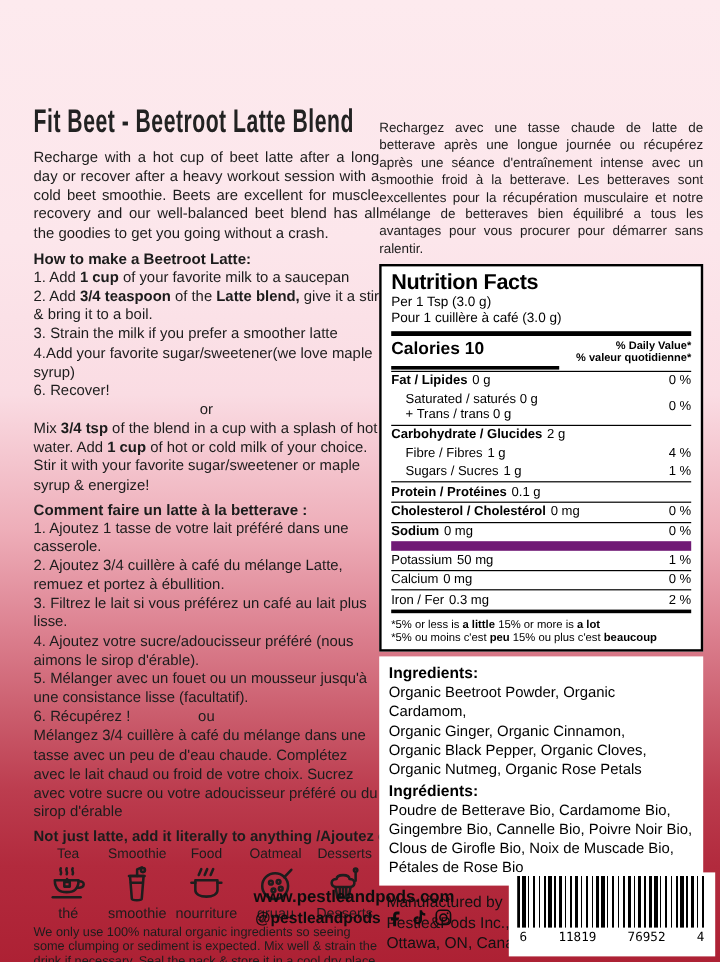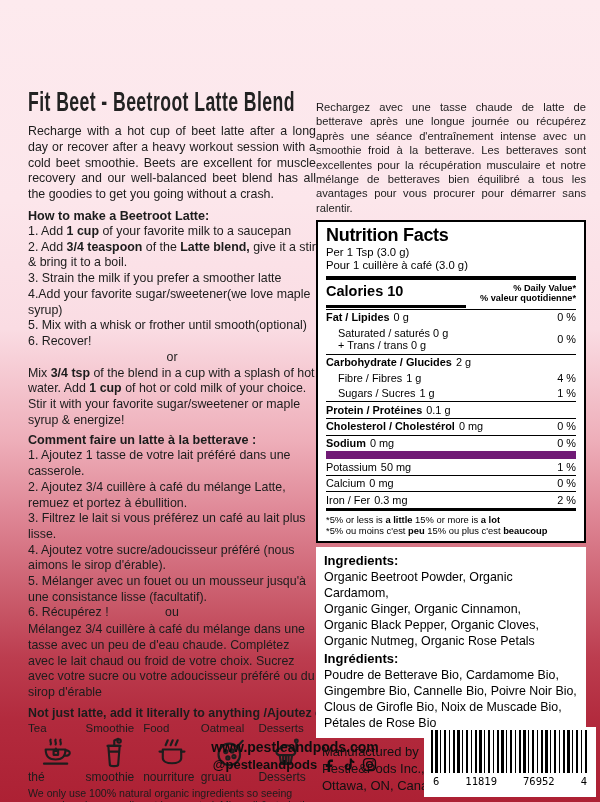--- a/index.html
+++ b/index.html
@@ -11,21 +11,21 @@
   
   .title{font-weight:bold;font-size:21px;white-space:nowrap;transform:scale(0.84,1.3);transform-origin:0 50%;letter-spacing:.5px;margin:4px 0 10px 0;color:#222;}
   .intro{font-size:12.4px;line-height:15.8px;text-align:justify;margin:0 0 6px 0;}
   .h2{font-size:12.6px;font-weight:bold;margin:5px 0 1px 0;}
   .step{font-size:12.4px;line-height:15.7px;}
   .or-line{text-align:center;font-size:12.4px;line-height:15px;}
   .alt{font-size:12.4px;line-height:15.7px;margin:1px 0 2px 0;}
   .fr-ou{margin-top:-15.7px;height:15.7px;text-align:center;font-size:12.4px;}
   .uses-h{font-size:12.4px;font-weight:bold;margin:5px 0 2px 0;white-space:nowrap;}
   .uses-row{display:flex;justify-content:space-between;align-items:flex-end;}
-  .use{text-align:left;flex:1;}
+  .use{text-align:center;flex:1;}
   .use-en{font-size:11.5px;line-height:13px;}
   .use-fr{font-size:12px;line-height:13px;}
   .use svg{display:block;margin:1px auto;stroke:#1d1d1d;fill:none;stroke-width:1.5;stroke-linecap:round;stroke-linejoin:round;}
   .fine{font-size:10.6px;line-height:12.1px;margin:3px 0 0 0;font-weight:500;}
   
   .intro-fr{font-size:11.2px;line-height:14.4px;text-align:justify;margin:0 0 5px 0;}
   .nfp{background:#fff;border:2px solid #000;padding:4px 8px 5px 8px;color:#000;}
   .nfp-title{font-size:18px;font-weight:bold;line-height:19.5px;letter-spacing:-.3px;}
   .nfp-serv{font-size:11.3px;line-height:13.5px;}
   .bar4{height:4px;background:#000;margin:3px 0 0 0;}
@@ -64,21 +64,20 @@
     <div class="title">Fit Beet - Beetroot Latte Blend</div>
     <p class="intro">Recharge with a hot cup of beet latte after a long day or recover after a heavy workout session with a cold beet smoothie. Beets are excellent for muscle recovery and our well-balanced beet blend has all the goodies to get you going without a crash.</p>
 
     <div class="h2">How to make a Beetroot Latte:</div>
     <div>
 
     <div class="step">1. Add <b>1 cup</b> of your favorite milk to a saucepan</div>
         <div class="step">2. Add <b>3/4 teaspoon</b> of the <b>Latte blend,</b> give it a stir &amp; bring it to a boil.</div>
         <div class="step">3. Strain the milk if you prefer a smoother latte</div>
         <div class="step">4.Add your favorite sugar/sweetener(we love maple syrup)</div>
-        <div class="step">5. Mix with a whisk or frother until smooth(optional)</div>
         <div class="step">6. Recover!</div>
       </div>
     <div class="or-line">or</div>
     <p class="alt">Mix <b>3/4 tsp</b> of the blend in a cup with a splash of hot water. Add <b>1 cup</b> of hot or cold milk of your choice. Stir it with your favorite sugar/sweetener or maple syrup &amp; energize!</p>
 
     <div class="h2">Comment faire un latte à la betterave :</div>
     <div>
 
     <div class="step">1. Ajoutez 1 tasse de votre lait préféré dans une casserole.</div>
         <div class="step">2. Ajoutez 3/4 cuillère à café du mélange Latte, remuez et portez à ébullition.</div>

